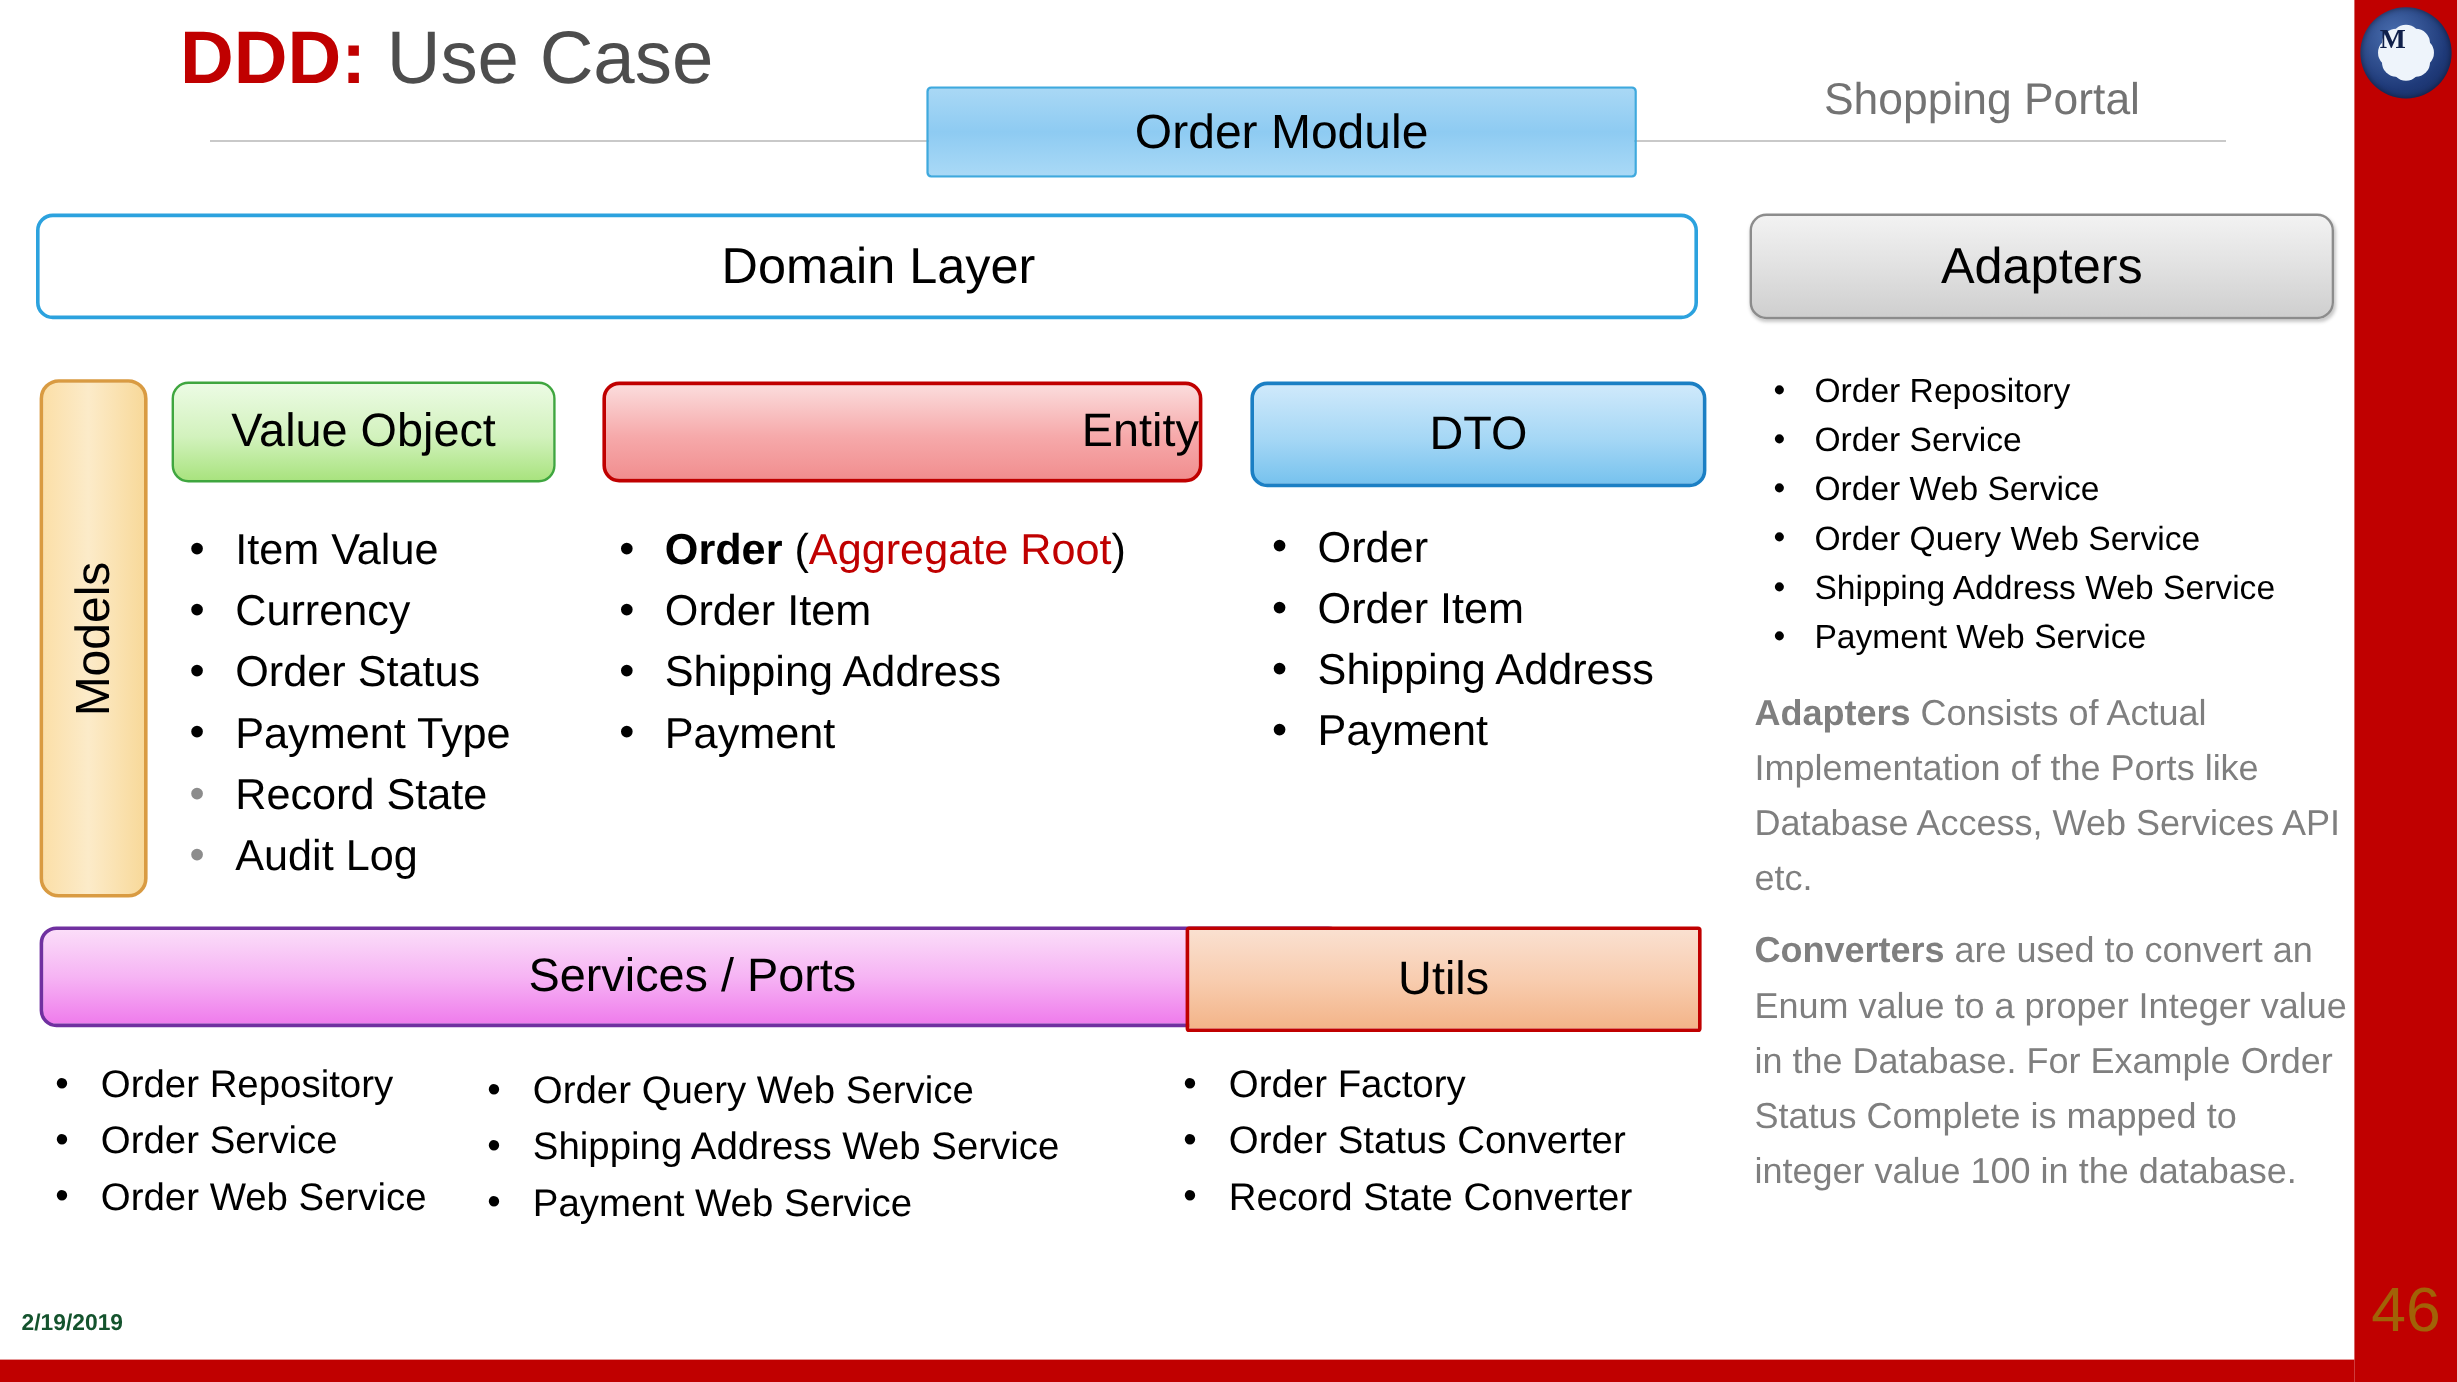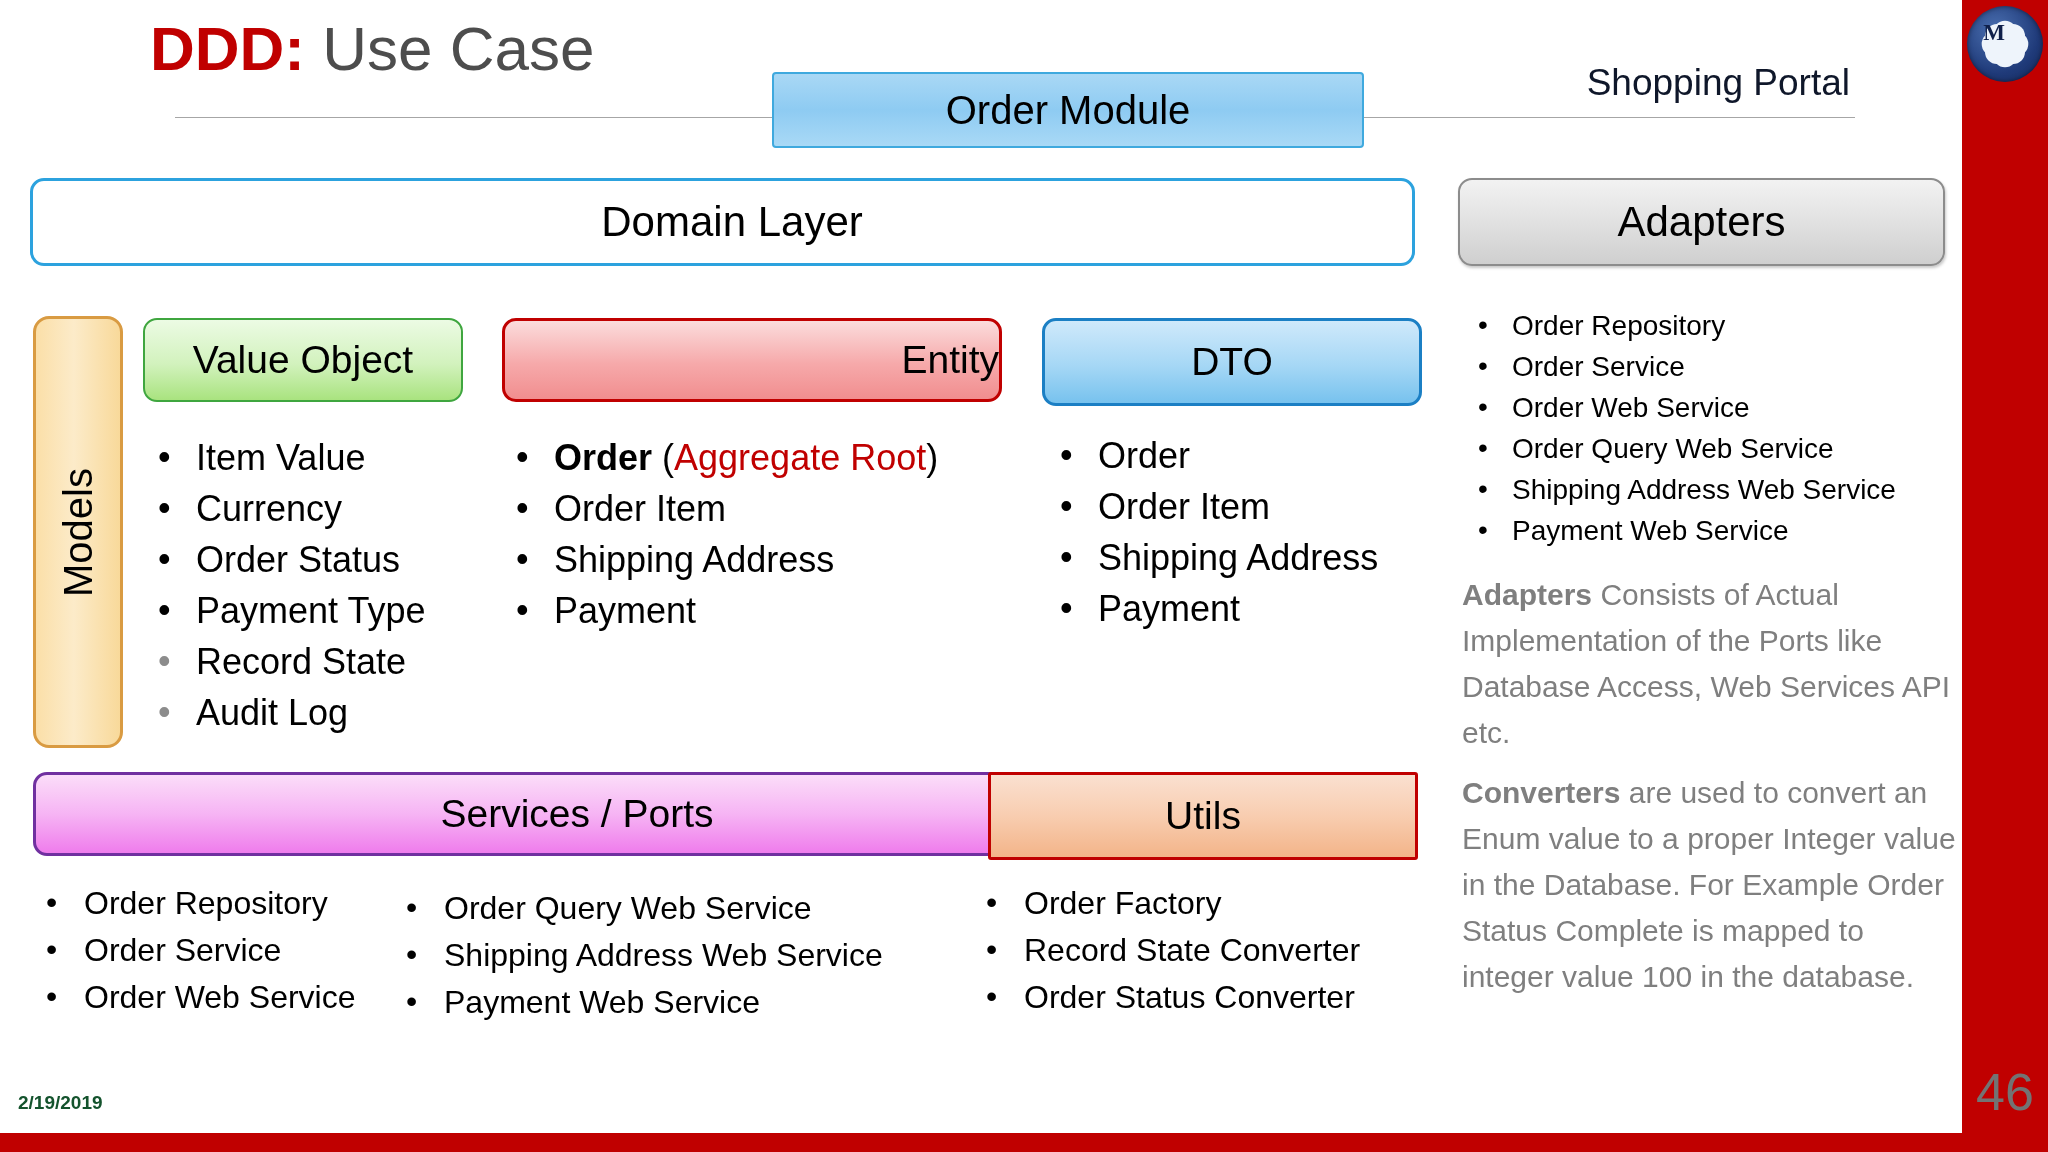--- a/index.html
+++ b/index.html
@@ -39,23 +39,23 @@
     top: 117px;
     width: 1680px;
     height: 1px;
     background: #A6A6A6;
   }
   #shopping-portal {
     position: absolute;
     left: 1520px;
     top: 62px;
     width: 330px;
-    text-align: right;
+    text-align: left;
     font-size: 37px;
-    color: #0f172a;
+    color: #737373;
     white-space: nowrap;
   }
 
   
   #red-sidebar {
     position: absolute;
     left: 1962px;
     top: 0;
     width: 86px;
     height: 1152px;
@@ -106,21 +106,21 @@
     width: 1962px;
     height: 19px;
     background: #C00000;
   }
   #page-number {
     position: absolute;
     left: 1962px;
     top: 1062px;
     width: 86px;
     text-align: center;
-    color: #737373;
+    color: #a16207;
     font-size: 52px;
     line-height: 60px;
   }
   #slide-date {
     position: absolute;
     left: 18px;
     top: 1092px;
     font-size: 19px;
     font-weight: 700;
     color: #14532d;
@@ -357,22 +357,22 @@
       <li>Order Query Web Service</li>
       <li>Shipping Address Web Service</li>
       <li>Payment Web Service</li>
     </ul>
 
   <div class="box" id="utils-header">
       <span>Utils</span>
     </div>
   <ul class="blist" id="utils-list">
       <li>Order Factory</li>
+      <li>Order Status Converter</li>
       <li>Record State Converter</li>
-      <li>Order Status Converter</li>
     </ul>
 
   <div id="red-sidebar"></div>
   <div id="bottom-red-bar"></div>
   <div id="logo">
     <div id="logo-star"></div>
     <div id="logo-letter">M</div>
   </div>
   <div id="page-number">46</div>
   <div id="slide-date">2/19/2019</div>

